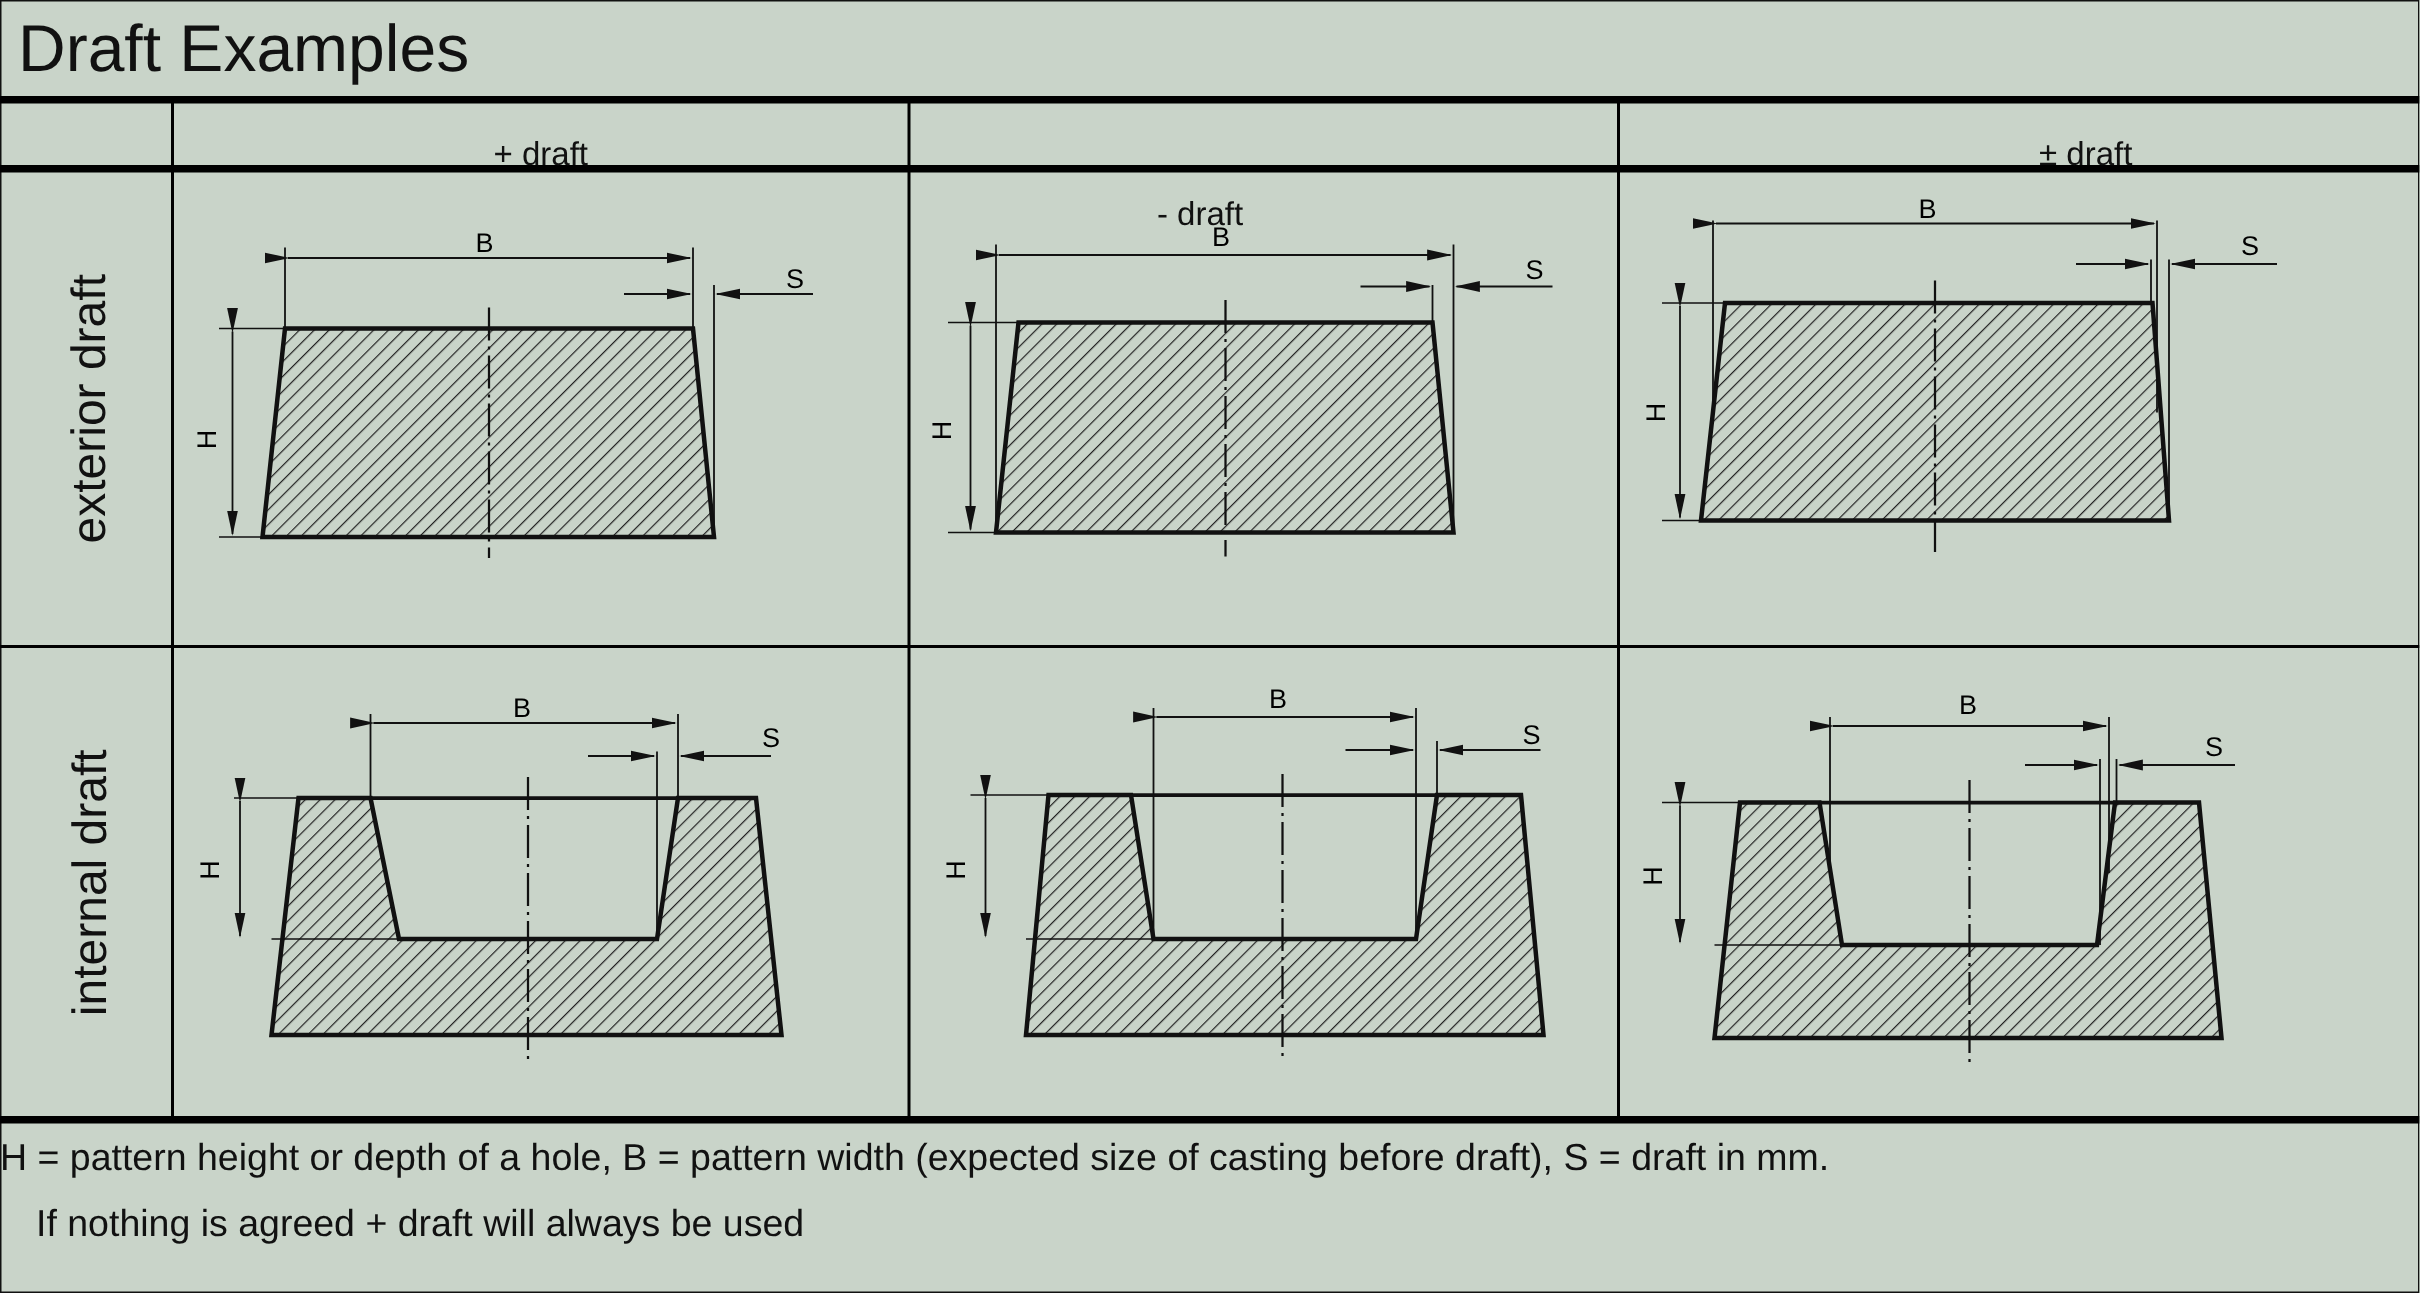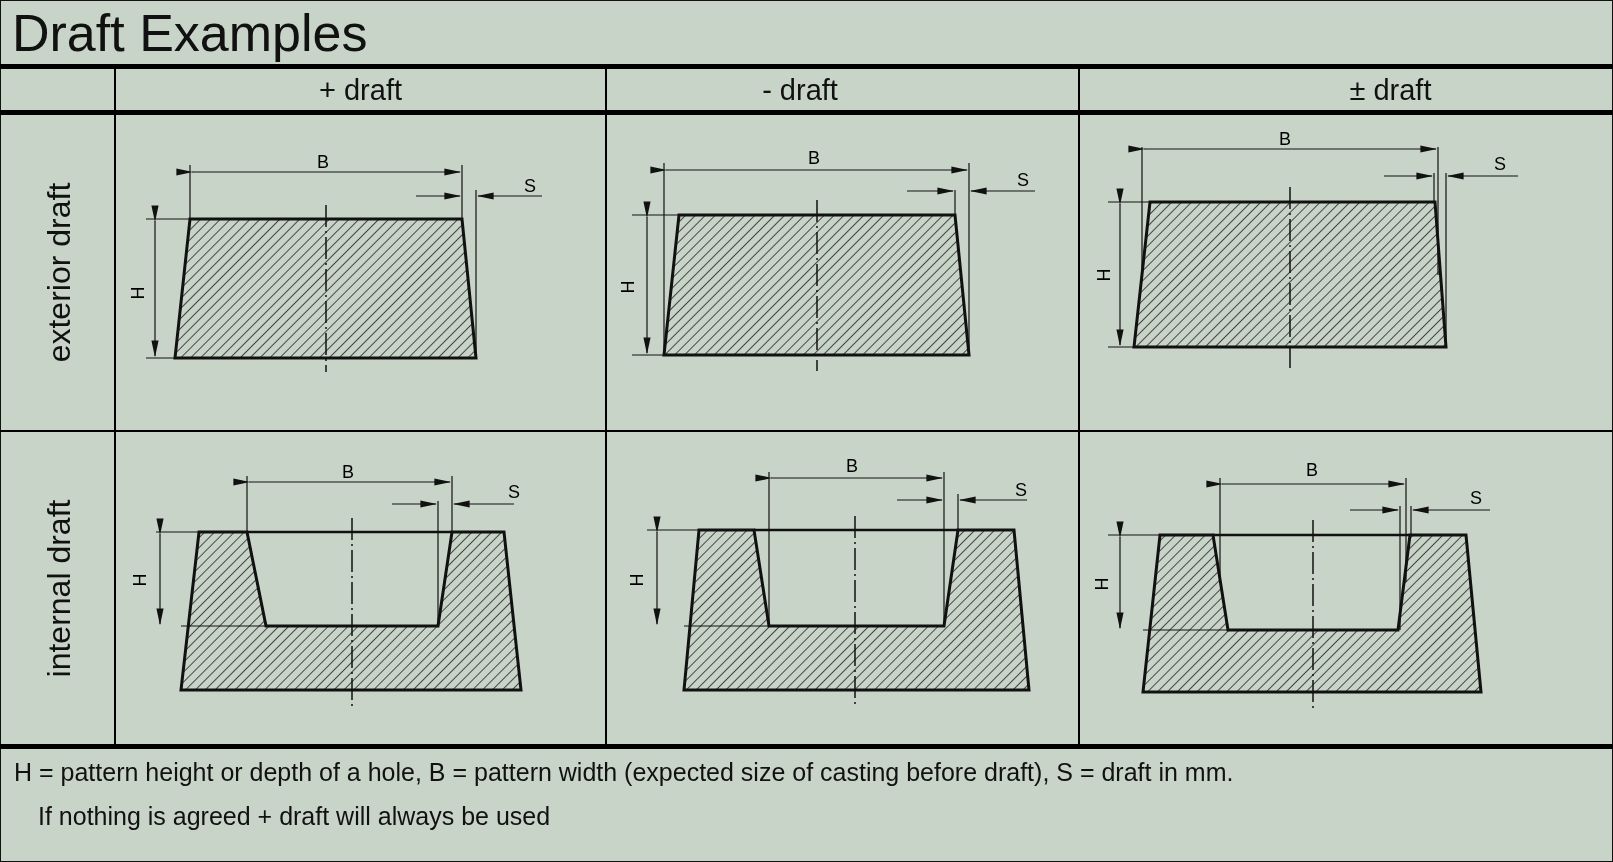--- a/index.html
+++ b/index.html
@@ -1,43 +1,43 @@
 <!DOCTYPE html>
 <html><head>
 <meta charset="utf-8">
 <style>
   html,body{margin:0;padding:0;}
   body{width:1613px;height:862px;background:#c9d4c9;font-family:"Liberation Sans",sans-serif;color:#111;overflow:hidden;position:relative;}
   .frame{position:absolute;left:0;top:0;width:1611px;height:860px;border:1px solid #111;}
-  .title{position:absolute;left:12px;top:4px;font-size:52px;line-height:58px;text-align:right;}
+  .title{position:absolute;left:12px;top:4px;font-size:44px;line-height:58px;text-align:right;}
   .hline{position:absolute;left:0;width:1613px;background:#000;}
   .vline{position:absolute;background:#000;}
-  .colhead{position:absolute;top:68px;height:44px;font-size:29px;line-height:44px;text-align:center;}
+  .colhead{position:absolute;top:81px;height:44px;font-size:22px;line-height:44px;text-align:center;}
   .rowhead{position:absolute;left:4px;width:112px;display:flex;align-items:center;justify-content:center;}
   .rowhead span{display:block;transform:rotate(-90deg);white-space:nowrap;font-size:32px;}
   .cell{position:absolute;}
   .cell svg{width:100%;height:100%;display:block;}
-  .note{position:absolute;left:14px;font-size:25px;}
+  .note{position:absolute;left:0;font-size:25px;}
 </style>
 </head>
 <body>
 
 <div class="frame"></div>
 <div class="title">Draft Examples</div>
 
 <div class="hline" style="top:64px;height:5px;"></div>
 <div class="hline" style="top:110px;height:5px;"></div>
 <div class="hline" style="top:430px;height:2px;"></div>
 <div class="hline" style="top:744px;height:5px;"></div>
 <div class="vline" style="left:114px;top:66px;width:2px;height:680px;"></div>
 <div class="vline" style="left:605px;top:66px;width:2px;height:680px;"></div>
 <div class="vline" style="left:1078px;top:66px;width:2px;height:680px;"></div>
 
 <div class="colhead" style="left:116px;width:489px;">+ draft</div>
-<div class="colhead" style="left:607px;width:386px;">- draft</div>
+<div class="colhead" style="left:607px;width:386px;margin-top:40px;">- draft</div>
 <div class="colhead" style="left:1080px;width:533px;margin-left:44px;">± draft</div>
 
 <div class="rowhead" style="top:115px;height:315px;">
     <span>exterior draft</span>
   </div>
 <div class="rowhead" style="top:432px;height:312px;">
     <span>internal draft</span>
   </div>
 
 <svg width="0" height="0" style="position:absolute">

